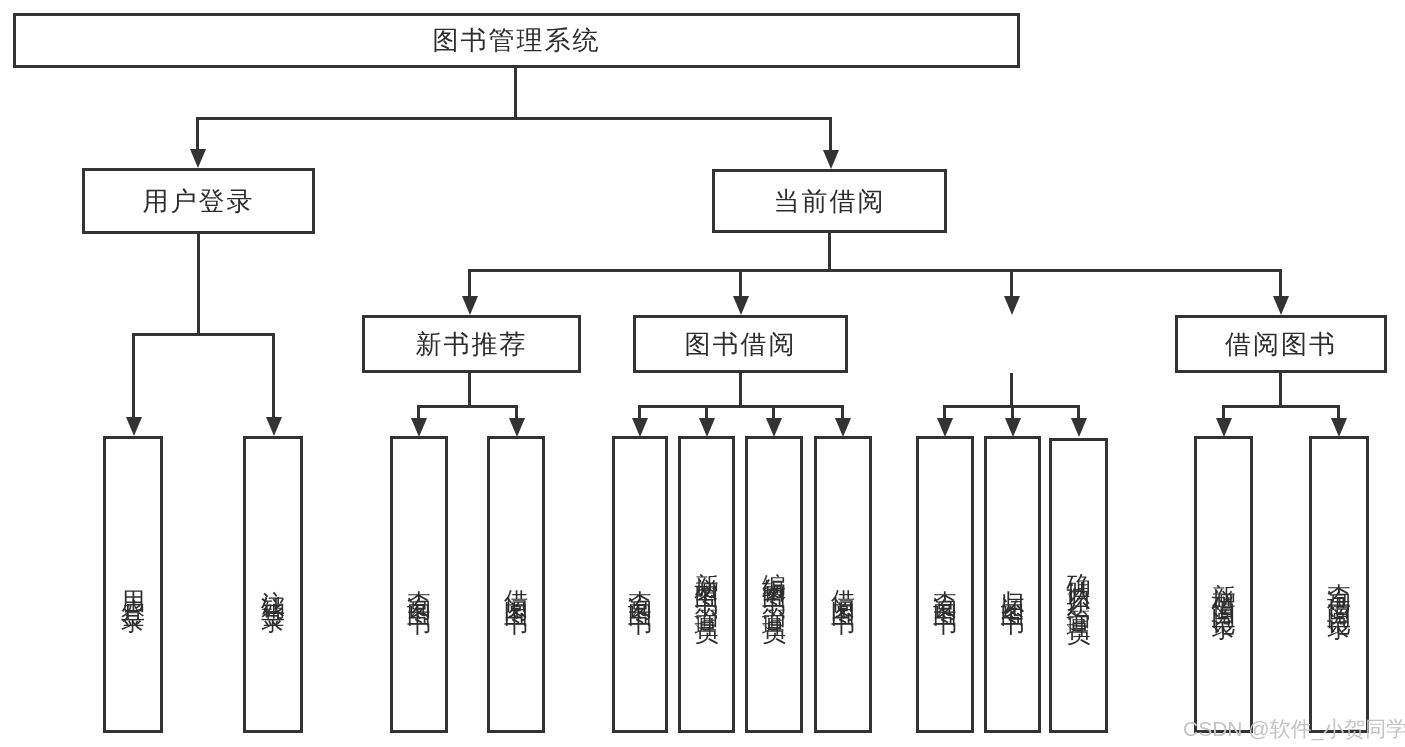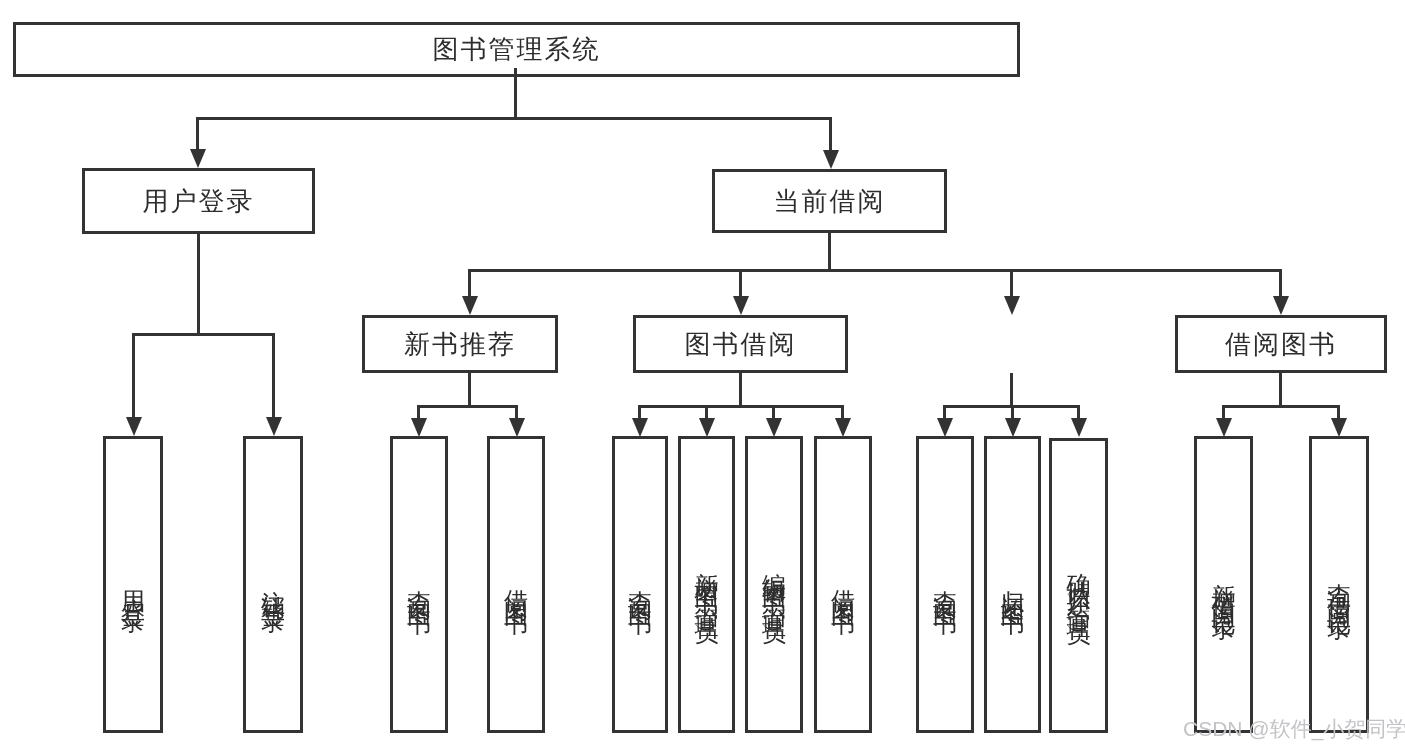--- a/index.html
+++ b/index.html
@@ -55,21 +55,21 @@
     color: #c3c3c7;
     white-space: nowrap;
     z-index: 5;
   }
 </style>
 </head>
 <body>
 
 <div class="canvas">
 
-  <div class="box" style="left:13px; top:22px; width:1007px; height:55px;">
+  <div class="box" style="left:13px; top:13px; width:1007px; height:55px;">
     <span class="hlabel">图书管理系统</span>
   </div>
 
   <div class="line" style="left:514px; top:68px; width:3px; height:51px;"></div>
   <div class="line" style="left:196px; top:117px; width:636px; height:3px;"></div>
   <div class="line" style="left:196px; top:117px; width:3px; height:36px;"></div>
   <div class="ahead" style="left:190px; top:149px;"></div>
   <div class="line" style="left:829px; top:117px; width:3px; height:36px;"></div>
   <div class="ahead" style="left:823px; top:150px;"></div>
 
@@ -91,21 +91,21 @@
   <div class="line" style="left:468px; top:269px; width:814px; height:3px;"></div>
   <div class="line" style="left:468px; top:269px; width:3px; height:32px;"></div>
   <div class="ahead" style="left:462px; top:296px;"></div>
   <div class="line" style="left:739px; top:269px; width:3px; height:32px;"></div>
   <div class="ahead" style="left:733px; top:296px;"></div>
   <div class="line" style="left:1010px; top:269px; width:3px; height:32px;"></div>
   <div class="ahead" style="left:1004px; top:296px;"></div>
   <div class="line" style="left:1279px; top:269px; width:3px; height:32px;"></div>
   <div class="ahead" style="left:1273px; top:296px;"></div>
 
-  <div class="box" style="left:362px; top:315px; width:196px; height:58px;">
+  <div class="box" style="left:362px; top:315px; width:219px; height:58px;">
     <span class="hlabel">新书推荐</span>
   </div>
   <div class="box" style="left:633px; top:315px; width:215px; height:58px;font-family:Liberation Mono, monospace;">
     <span class="hlabel">图书借阅</span>
   </div>
   <div class="box" style="left:1175px; top:315px; width:212px; height:58px;">
     <span class="hlabel">借阅图书</span>
   </div>
 
   <div class="line" style="left:468px; top:373px; width:3px; height:34px;"></div>

